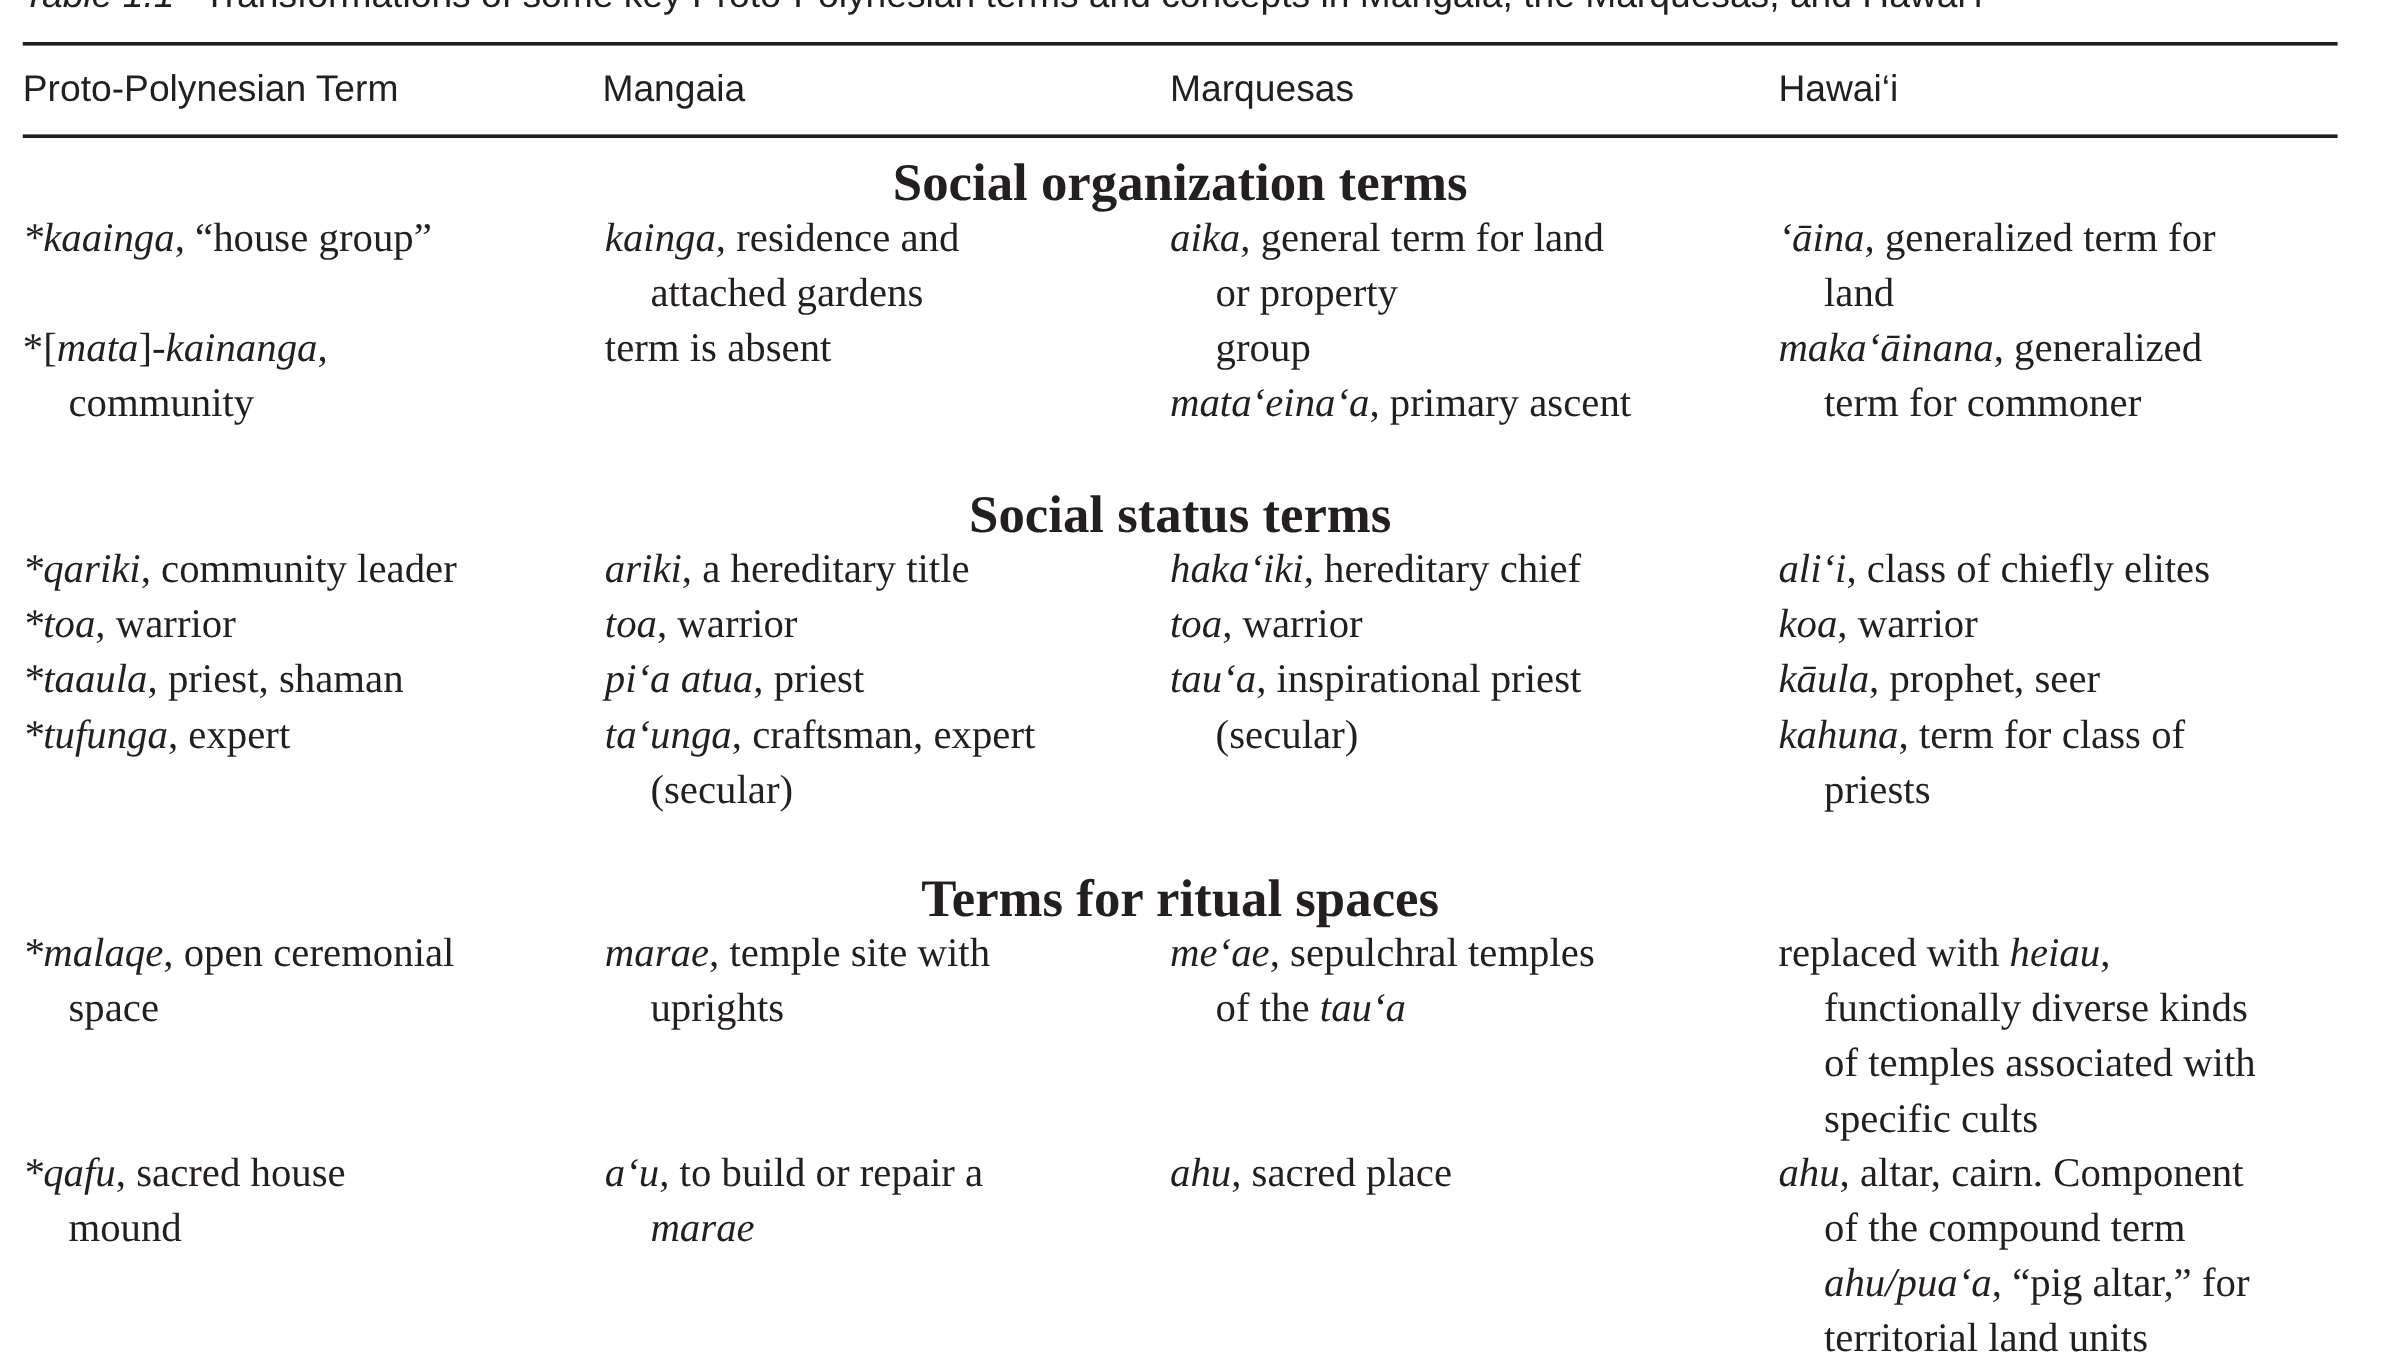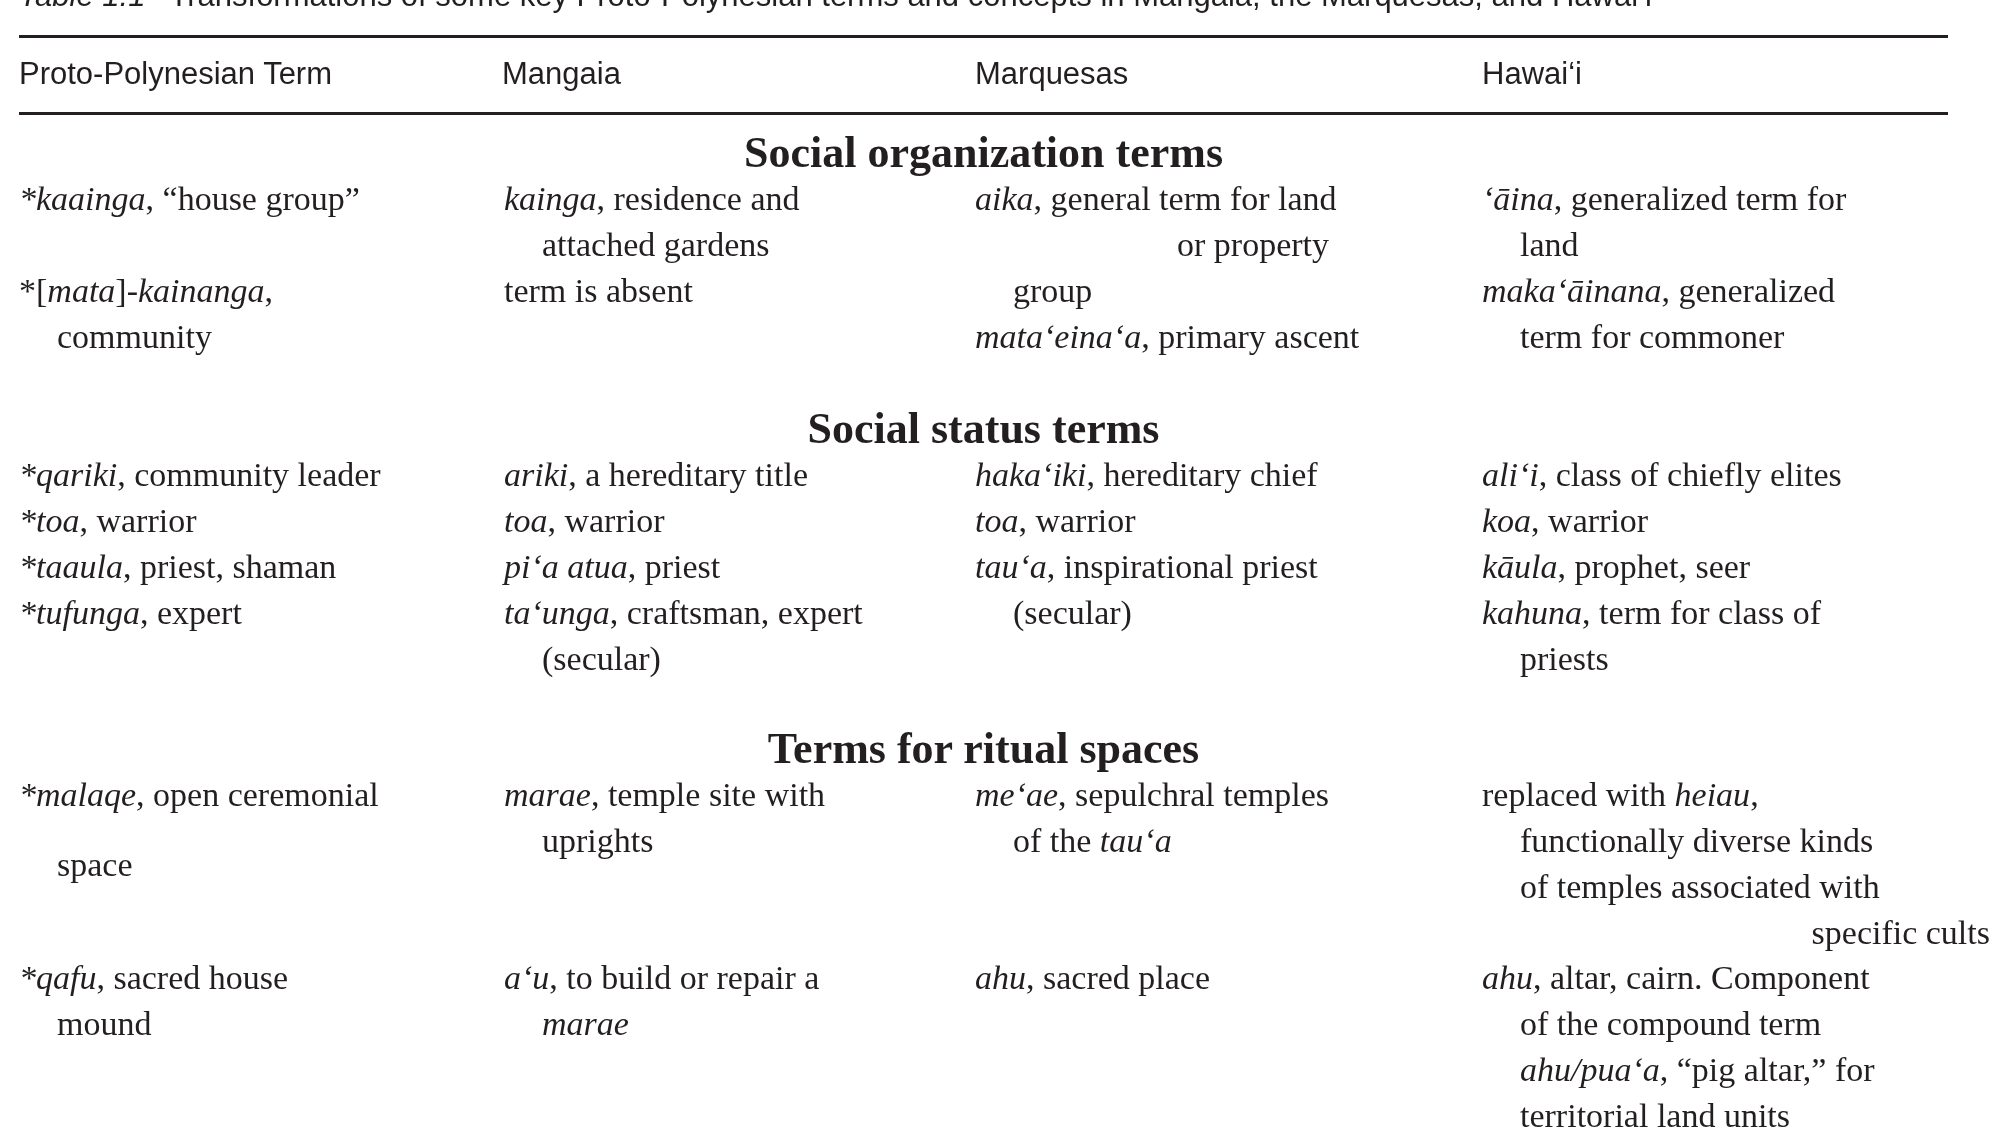--- a/index.html
+++ b/index.html
@@ -52,21 +52,21 @@
     <div class="section-title" style="top: 130px;">Social organization terms</div>
     <div class="cell c1" style="top: 176px;">
       <span class="line"><span class="it">*kaainga</span><span>, “house group”</span></span>
     </div>
     <div class="cell c2" style="top: 176px;">
       <span class="line"><span class="it">kainga</span><span>, residence and</span></span>
       <span class="line cont" style="text-indent: 0px; padding-left: 0px;"><span>attached gardens</span></span>
     </div>
     <div class="cell c3" style="top: 176px;">
       <span class="line"><span class="it">aika</span><span>, general term for land</span></span>
-      <span class="line cont" style="text-indent: 0px; padding-left: 0px; text-align: center;"><span>or property</span></span>
+      <span class="line cont" style="text-indent: 0px; padding-left: 0px;"><span>or property</span></span>
     </div>
     <div class="cell c4" style="top: 176px;">
       <span class="line"><span class="it">‘āina</span><span>, generalized term for</span></span>
       <span class="line cont" style="text-indent: 0px; padding-left: 0px;"><span>land</span></span>
     </div>
     <div class="cell c1" style="top: 268px;">
       <span class="line"><span>*[</span><span class="it">mata</span><span>]-</span><span class="it">kainanga</span><span>,</span></span>
       <span class="line cont" style="text-indent: 0px; padding-left: 0px;"><span>community</span></span>
     </div>
     <div class="cell c2" style="top: 268px;">
@@ -127,35 +127,35 @@
     <div class="cell c3" style="top: 590px;">
       <span class="line cont" style="text-indent: 0px; padding-left: 0px;"><span>(secular)</span></span>
     </div>
     <div class="cell c4" style="top: 590px;">
       <span class="line"><span class="it">kahuna</span><span>, term for class of</span></span>
       <span class="line cont" style="text-indent: 0px; padding-left: 0px;"><span>priests</span></span>
     </div>
     <div class="section-title" style="top: 726px;">Terms for ritual spaces</div>
     <div class="cell c1" style="top: 772px;">
       <span class="line"><span class="it">*malaqe</span><span>, open ceremonial</span></span>
-      <span class="line cont" style="text-indent: 0px; padding-left: 0px; margin-top: 24px;"><span>space</span></span>
+      <span class="line cont" style="text-indent: 0px; padding-left: 0px;"><span>space</span></span>
     </div>
     <div class="cell c2" style="top: 772px;">
       <span class="line"><span class="it">marae</span><span>, temple site with</span></span>
       <span class="line cont" style="text-indent: 0px; padding-left: 0px;"><span>uprights</span></span>
     </div>
     <div class="cell c3" style="top: 772px;">
       <span class="line"><span class="it">me‘ae</span><span>, sepulchral temples</span></span>
       <span class="line cont" style="text-indent: 0px; padding-left: 0px;"><span>of the </span><span class="it">tau‘a</span></span>
     </div>
     <div class="cell c4" style="top: 772px;">
       <span class="line"><span>replaced with </span><span class="it">heiau</span><span>,</span></span>
       <span class="line cont" style="text-indent: 0px; padding-left: 0px;"><span>functionally diverse kinds</span></span>
       <span class="line cont" style="text-indent: 0px; padding-left: 0px;"><span>of temples associated with</span></span>
-      <span class="line cont" style="text-indent: 0px; padding-left: 0px; text-align: right;"><span>specific cults</span></span>
+      <span class="line cont" style="text-indent: 0px; padding-left: 0px;"><span>specific cults</span></span>
     </div>
     <div class="cell c1" style="top: 955px;">
       <span class="line"><span class="it">*qafu</span><span>, sacred house</span></span>
       <span class="line cont" style="text-indent: 0px; padding-left: 0px;"><span>mound</span></span>
     </div>
     <div class="cell c2" style="top: 955px;">
       <span class="line"><span class="it">a‘u</span><span>, to build or repair a</span></span>
       <span class="line cont" style="text-indent: 0px; padding-left: 0px;"><span class="it">marae</span></span>
     </div>
     <div class="cell c3" style="top: 955px;">

